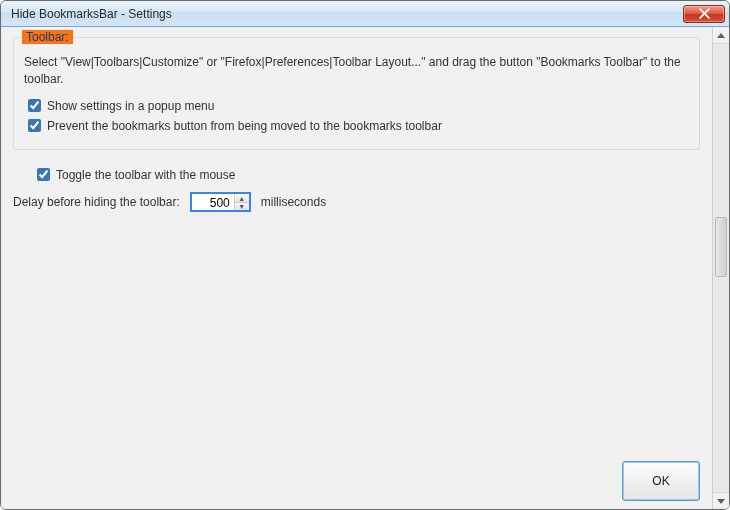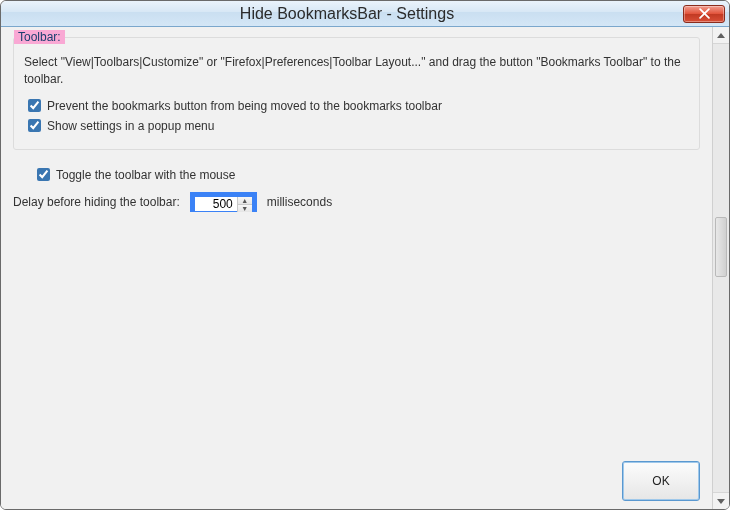--- a/index.html
+++ b/index.html
@@ -21,22 +21,21 @@
     background: linear-gradient(to bottom, #eaf3fb 0%, #d7e7f5 45%, #cadff1 46%, #d4e6f6 100%);
     border-bottom: 1px solid #7ba7cc;
     border-radius: 5px 5px 0 0;
     display: flex;
     align-items: center;
     padding: 0 4px 0 10px;
   }
   .titlebar .title {
     flex: 1;
     color: #2b2b2b;
-    font-size: 16px;
-    text-align: center;
+    font-size: 12px;
   }
   .close-btn {
     width: 42px; height: 18px;
     background: linear-gradient(to bottom, #f19d90 0%, #e2543c 48%, #c13a23 52%, #d94e36 100%);
     border: 1px solid #8a2c1d;
     border-radius: 3px;
     display:flex; align-items:center; justify-content:center;
     color:#fff;
     box-shadow: inset 0 0 0 1px rgba(255,255,255,0.35);
   }
@@ -81,39 +80,39 @@
   .group {
     position:relative;
     border:1px solid #dcdcdc;
     border-radius:3px;
     padding: 16px 10px 10px 10px;
     margin-bottom: 12px;
     background:#f1f1f1;
   }
   .group > .legend {
     position:absolute;
-    top:-8px; left:0;
-    background:#f9a8d4;
+    top:-8px; left:8px;
+    background:#f97316;
     padding:0 4px;
     color:#1a3e6e;
     font-size:12px;
   }
   .desc { color:#333; line-height:1.45; margin-bottom:10px; }
   .row { display:flex; align-items:center; gap:6px; margin:6px 0 6px 2px; }
   .row.indent { margin-left: 4px; }
   input[type=checkbox], input[type=radio] {
     width:13px; height:13px; margin:0;
     accent-color:#3a76b1;
   }
   .label { color:#333; }
   
   .delay-row { display:flex; align-items:center; gap:10px; margin-top:4px; margin-left:0;}
   .spin {
-    display:flex; align-items:flex-start;
-    border:5px solid #3b82f6; background:#fff; height:20px;
+    display:flex; align-items:flex-end;
+    border:2px solid #3b82f6; background:#fff; height:20px;
   }
   .spin input {
     width:42px; border:none; outline:none;
     text-align:right; padding:0 4px; font-size:12px; font-family:inherit;
   }
   .spin .btns { width:15px; display:flex; flex-direction:column; border-left:1px solid #c9c9c9;}
   .spin .sb {
     flex:1; display:flex; align-items:center; justify-content:center;
     background:linear-gradient(#f6f6f6,#e5e5e5);
     font-size:7px; color:#555;
@@ -155,25 +154,25 @@
 </div>
 
 <div class="client">
   <div class="content">
 
     <div class="group">
       <span class="legend">Toolbar:</span>
       <div class="desc">Select "View|Toolbars|Customize" or "Firefox|Preferences|Toolbar Layout..." and drag the button "Bookmarks Toolbar" to the toolbar.</div>
       <div class="row indent">
         <input type="checkbox" checked="" style="">
-        <span class="label">Prevent the bookmarks button from being moved to the bookmarks toolbar</span>
+        <span class="label">Show settings in a popup menu</span>
       </div>
       <div class="row indent">
         <input type="checkbox" checked="" style="">
-        <span class="label">Show settings in a popup menu</span>
+        <span class="label">Prevent the bookmarks button from being moved to the bookmarks toolbar</span>
       </div>
     </div>
 
     <div class="row" style="margin-left:2px;padding-left:22px;">
       <input type="checkbox" checked="" style="">
       <span class="label">Toggle the toolbar with the mouse</span>
     </div>
 
 
     <div class="delay-row">

